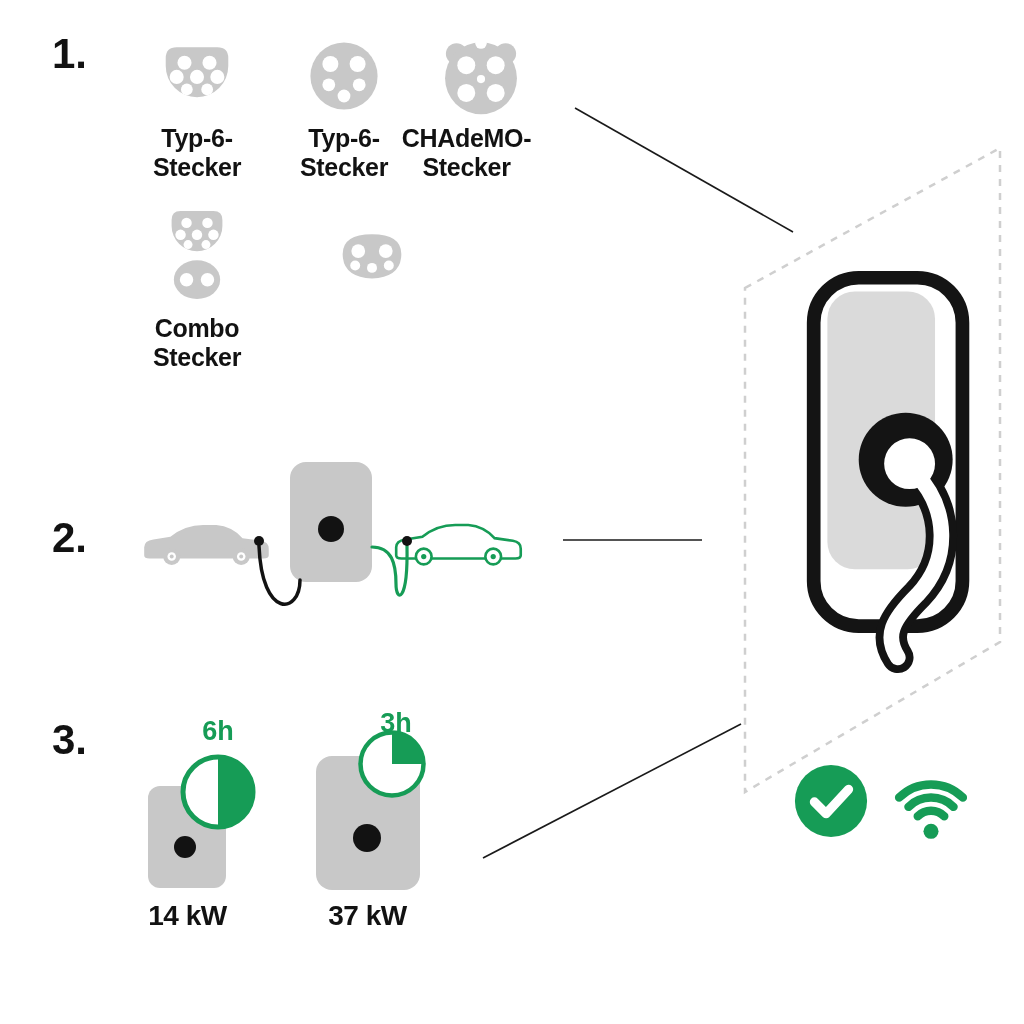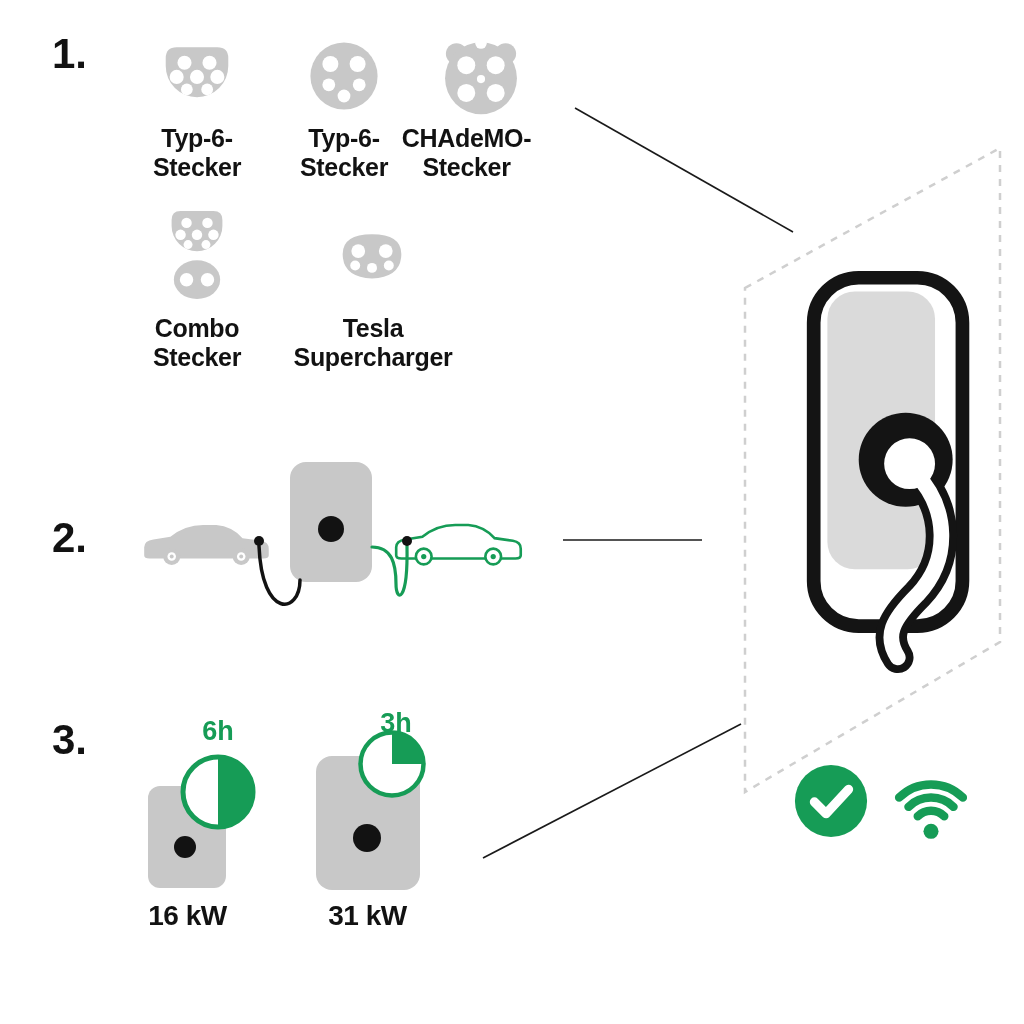--- a/index.html
+++ b/index.html
@@ -106,24 +106,20 @@
     <span>Stecker</span>
   </div>
   <div class="abs plug-label" style="left:384px;top:124px;width:165px">
     <span>CHAdeMO-</span><br>
     <span>Stecker</span>
   </div>
   <div class="abs plug-label" style="left:132px;top:314px;width:130px">
     <span>Combo</span><br>
     <span>Stecker</span>
   </div>
-  <div class="abs plug-label" style="left:278px;top:314px;width:190px">
-    <span>Tesla</span><br>
-    <span>Supercharger</span>
-  </div>
 
   <div class="abs step-num" style="left:52px;top:514px">2.</div>
 
   <div class="abs" style="left:132px;top:508px">
     <svg width="145" height="59" viewBox="0 0 220 90">
       <path d="M18,72 L18,60 Q18,50 32,48 L58,44 Q80,26 108,26 L128,26 Q152,28 168,46 L196,50 Q208,52 208,62 L208,72 Q208,77 200,77 L26,77 Q18,77 18,72 Z" fill="#c8c8c8"></path>
       <circle cx="60" cy="74" r="13" fill="#c8c8c8"></circle>
         <circle cx="60" cy="74" r="6.5" fill="#fff"></circle>
         <circle cx="60" cy="74" r="3" fill="#c8c8c8"></circle>
       <circle cx="166" cy="74" r="13" fill="#c8c8c8"></circle>
@@ -157,22 +153,22 @@
 
   <div class="wallbox wb-b" style="left:316px;top:756px;width:104px;height:134px"></div>
   <div class="abs" style="left:356px;top:728px">
     <svg width="72" height="72" viewBox="0 0 80 80">
       <circle cx="40" cy="40" r="35" fill="#fff" stroke="#169c56" stroke-width="5"></circle>
       <path d="M40,40 L40,5 A35,35 0 0 1 75,40 Z" fill="#169c56"></path>
     </svg>
   </div>
   <div class="abs time-label" style="left:366px;top:708px;width:60px">3h</div>
 
-  <div class="abs power-label" style="left:140px;top:900px;width:95px">16 kW</div>
-  <div class="abs power-label" style="left:310px;top:900px;width:115px">31 kW</div>
+  <div class="abs power-label" style="left:140px;top:900px;width:95px">14 kW</div>
+  <div class="abs power-label" style="left:310px;top:900px;width:115px">37 kW</div>
 
   <div class="abs" style="left:798px;top:266px">
     <svg width="186" height="411" viewBox="0 0 190 420">
       <rect x="16" y="12" width="152" height="356" rx="46" fill="#fff" stroke="#141414" stroke-width="14"></rect>
       <rect x="30" y="26" width="110" height="284" rx="28" fill="#dadada"></rect>
       <path d="M120,212 C154,248 156,300 122,336 C96,362 88,378 102,400" fill="none" stroke="#141414" stroke-width="32" stroke-linecap="round"></path>
       <circle cx="110" cy="198" r="48" fill="#141414"></circle>
       <circle cx="114" cy="202" r="26" fill="#fff"></circle>
       <path d="M120,212 C154,248 156,300 122,336 C96,362 88,378 102,400" fill="none" stroke="#fff" stroke-width="16" stroke-linecap="round"></path>
     </svg>

